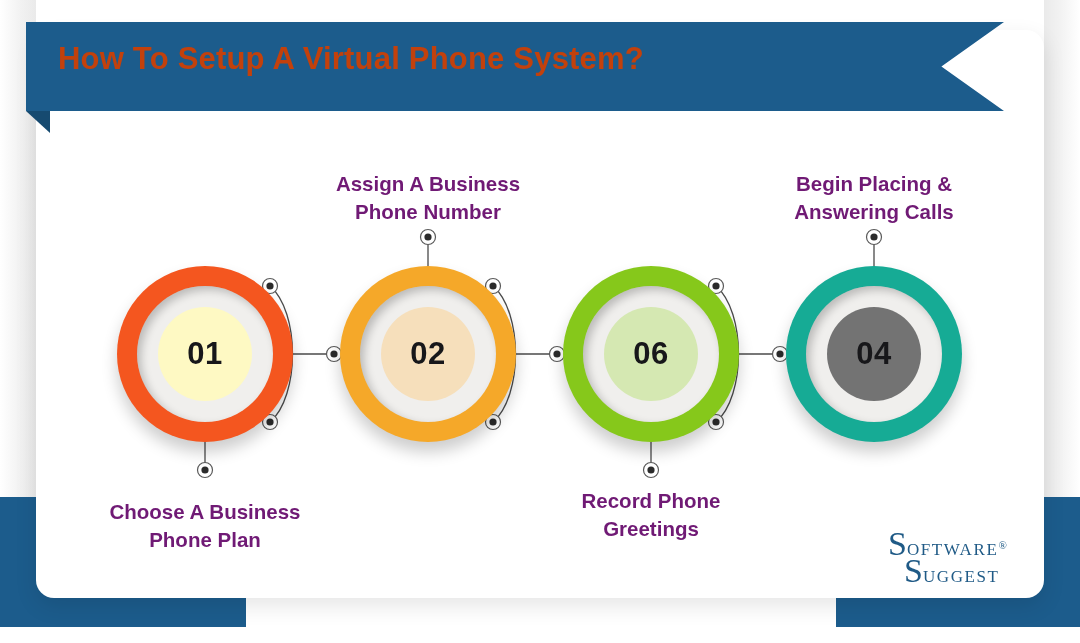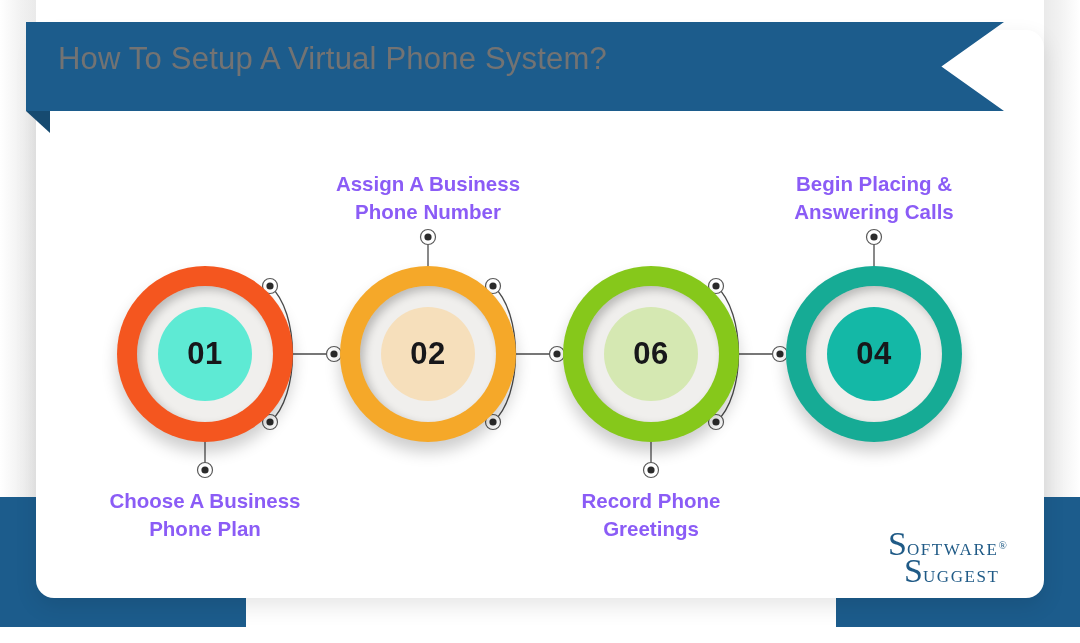--- a/index.html
+++ b/index.html
@@ -98,23 +98,23 @@
     background: #164a70;
     clip-path: polygon(0 0, 100% 0, 100% 100%);
   }
   .ribbon-title {
     position: absolute;
     left: 32px;
     top: 0;
     height: 73px;
     display: flex;
     align-items: center;
-    color: #737373;
+    color: #c2410c;
     font-size: 31px;
-    font-weight: normal;
+    font-weight: bold;
     letter-spacing: 0.2px;
     white-space: nowrap;
   }
 
   
   .steps {
     position: absolute;
     left: 0;
     top: 0;
     width: 1080px;
@@ -158,21 +158,21 @@
     letter-spacing: 0.5px;
   }
 
   
   .step-label {
     position: absolute;
     width: 300px;
     text-align: center;
     font-size: 20.5px;
     font-weight: bold;
-    color: #8b5cf6;
+    color: #701a75;
     line-height: 1.37;
     pointer-events: auto;
   }
 
   
   .connectors {
     position: absolute;
     left: 0; top: 0;
     width: 1080px;
     height: 643px;
@@ -267,23 +267,23 @@
 
     <line x1="874" y1="268" x2="874" y2="243" stroke="#4a4a4a" stroke-width="1.3"></line>
     <use href="#dotmark" x="874" y="237"></use>
   </svg>
 
   <div class="steps">
 
     <div class="step" style="left:117px; top:266px;">
       <div class="ring-outer" style="background:#f4561f;"></div>
       <div class="ring-mid"></div>
-      <div class="ring-inner" style="background:#5eead4;text-align:right;">01</div>
-    </div>
-    <div class="step-label" style="left:55px; top:487px;">
+      <div class="ring-inner" style="background:#fef9c3;text-align:right;">01</div>
+    </div>
+    <div class="step-label" style="left:55px; top:498px;">
       <div>Choose A Business</div>
       <div>Phone Plan</div>
     </div>
 
     <div class="step" style="left:340px; top:266px;">
       <div class="ring-outer" style="background:#f5a829;"></div>
       <div class="ring-mid"></div>
       <div class="ring-inner" style="background:#f6dfbb;">02</div>
     </div>
     <div class="step-label" style="left:278px; top:170px;">
@@ -297,21 +297,21 @@
       <div class="ring-inner" style="background:#d5e8b2;">06</div>
     </div>
     <div class="step-label" style="left:501px; top:487px;">
       <div>Record Phone</div>
       <div>Greetings</div>
     </div>
 
     <div class="step" style="left:786px; top:266px;">
       <div class="ring-outer" style="background:#16ab95;"></div>
       <div class="ring-mid"></div>
-      <div class="ring-inner" style="background:#14b8a6;">04</div>
+      <div class="ring-inner" style="background:#737373;">04</div>
     </div>
     <div class="step-label" style="left:724px; top:170px;">
       <div>Begin Placing &amp;</div>
       <div>Answering Calls</div>
     </div>
 
   </div>
 
   <div class="logo">
     <span class="logo-row">

